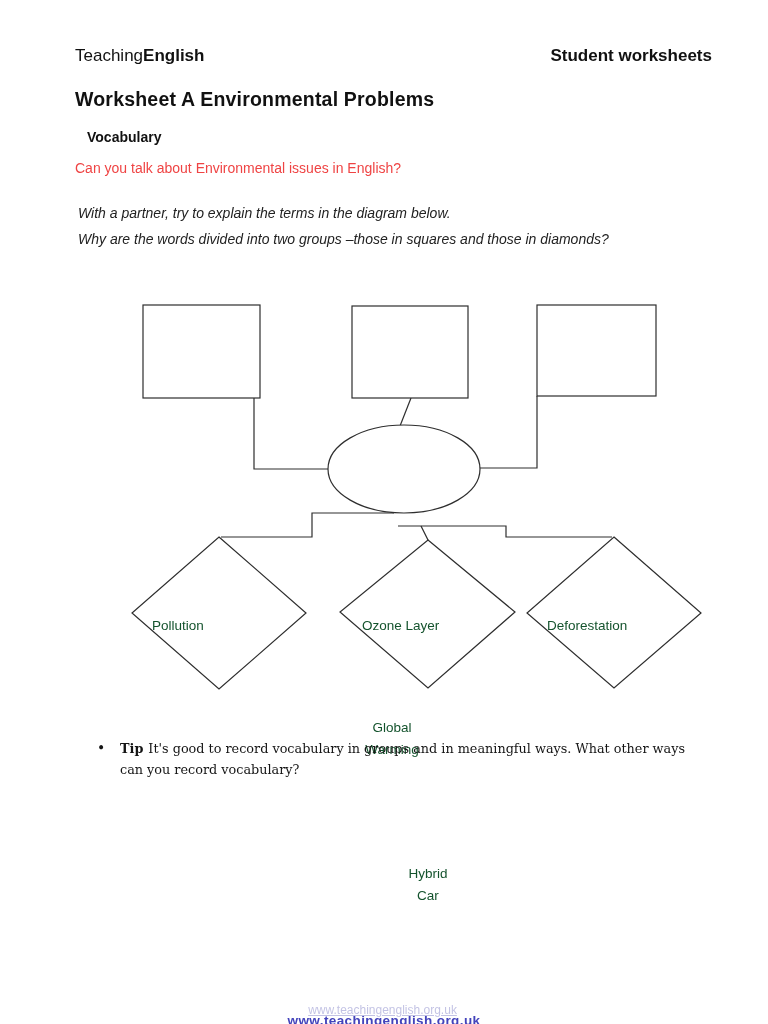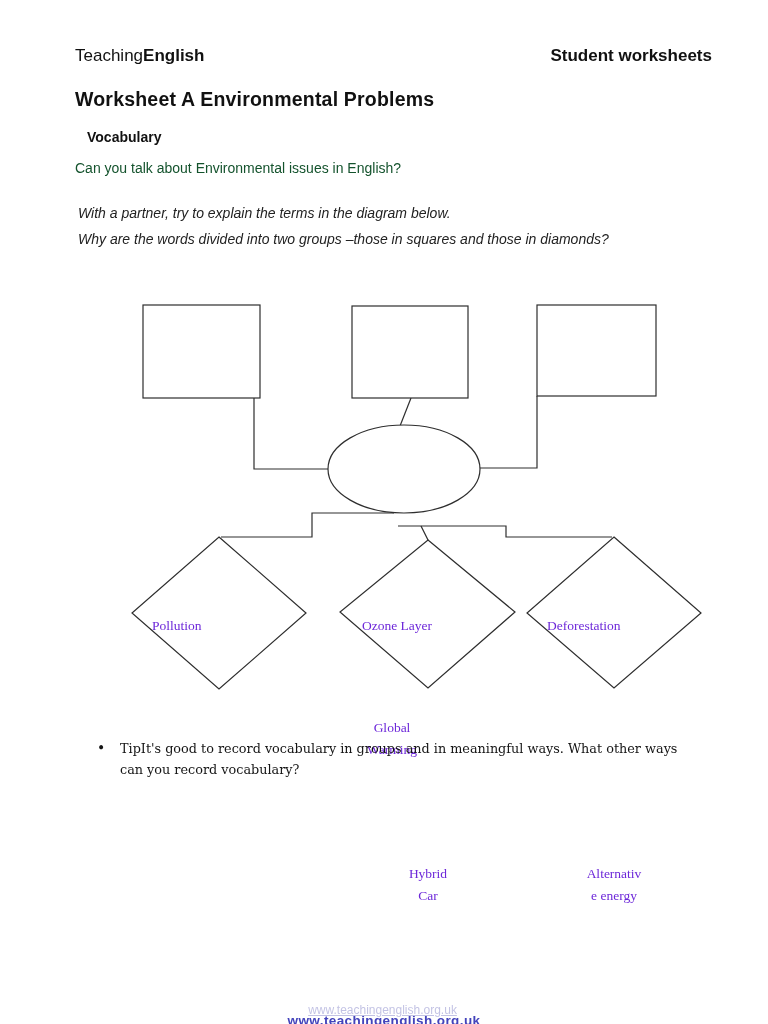--- a/index.html
+++ b/index.html
@@ -15,43 +15,43 @@
   .abs { position: absolute; }
 
   
   .brand { left: 75px; top: 46px; font-size: 17px; letter-spacing: 0; }
   .brand .bold { font-weight: 700; }
   .hdr-right { right: 56px; top: 46px; font-size: 17px; font-weight: 700; }
 
   
   .doc-title { left: 75px; top: 88px; font-size: 19.5px; font-weight: 700; letter-spacing: 0.2px; }
   .section-heading { left: 87px; top: 129px; font-size: 14px; font-weight: 700; }
-  .intro { left: 75px; top: 160px; font-size: 14px; color: #14532d; }
+  .intro { left: 75px; top: 160px; font-size: 14px; color: #ef4444; }
   .instr { left: 78px; font-size: 14px; font-style: italic; color: #222; }
   .instr1 { top: 205px; }
   .instr2 { top: 231px; }
 
   
   .diagram { left: 0; top: 280px; width: 768px; height: 420px; }
   .diagram svg { position: absolute; left: 0; top: 0; }
   .shape-label {
     position: absolute;
-    font-family: Liberation Serif, serif;
+    font-family: Liberation Sans, sans-serif;
     font-size: 13.5px;
-    color: #6d28d9;
+    color: #14532d;
     line-height: 22px;
     white-space: pre-line;
   }
   .lbl-center { text-align: center; }
 
   
   .tip { left: 97px; top: 738px; width: 600px; font-family: "DejaVu Serif", serif; font-size: 12.8px; line-height: 21px; color: #141414; }
   .tip-row { display: flex; }
   .tip-bullet { width: 23px; flex: 0 0 23px; font-size: 14px; }
-  .tip-label { font-weight: 400; }
+  .tip-label { font-weight: 700; margin-right: 5px; }
 
   
   .footer-ghost {
     left: 50%; top: 1003px; transform: translateX(-51%);
     font-size: 12px; color: #7a7ac4; opacity: 0.45;
     filter: blur(0.7px);
     text-decoration: underline;
     white-space: nowrap;
   }
   .footer-link {
@@ -102,22 +102,20 @@
     </g>
   </svg>
 
   <div class="shape-label" style="left:152px; top:335px;">Pollution</div>
   <div class="shape-label" style="left:362px; top:335px;">Ozone Layer</div>
   <div class="shape-label" style="left:547px; top:335px;">Deforestation</div>
   <div class="shape-label lbl-center" style="left:317px; top:437px; width:150px;">Global
 Warming</div>
   <div class="shape-label lbl-center" style="left:348px; top:583px; width:160px;">Hybrid
 Car</div>
-  <div class="shape-label lbl-center" style="left:534px; top:583px; width:160px;">Alternativ
-e energy</div>
 </div>
 
 <div class="abs tip">
   <div class="tip-row">
     <span class="tip-bullet">•</span>
     <span>
       <span class="tip-label">Tip</span><span>It's good to record vocabulary in groups and in meaningful ways. What other ways</span><br>
       <span>can you record vocabulary?</span>
     </span>
   </div>

